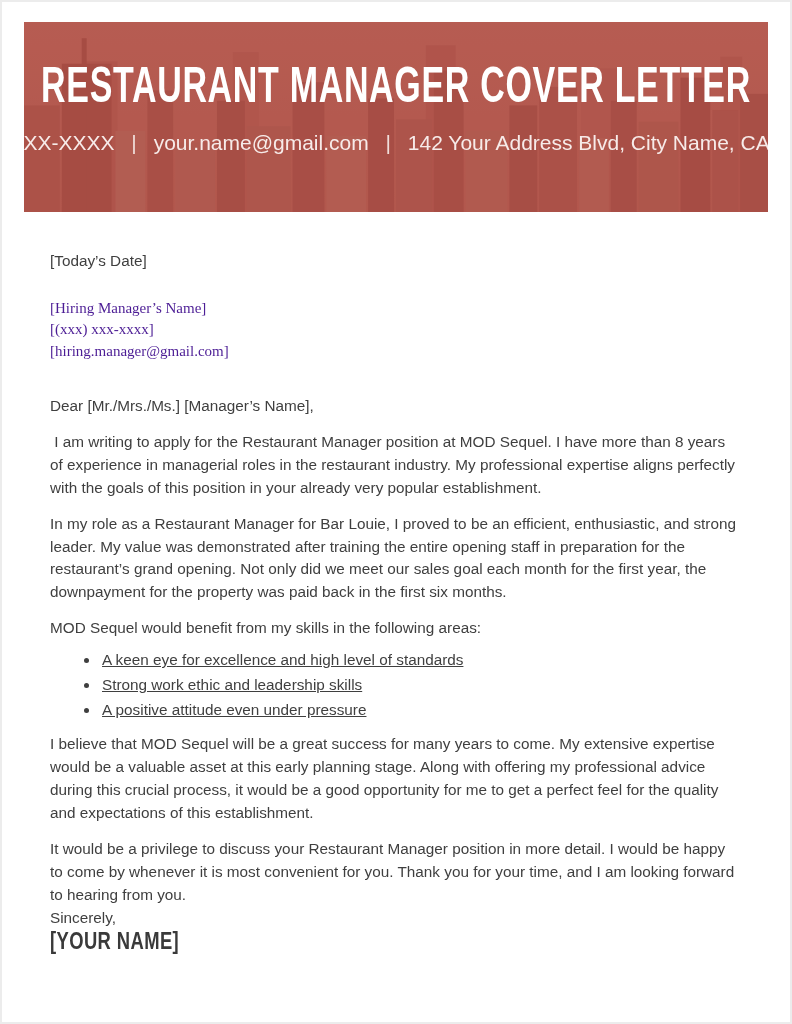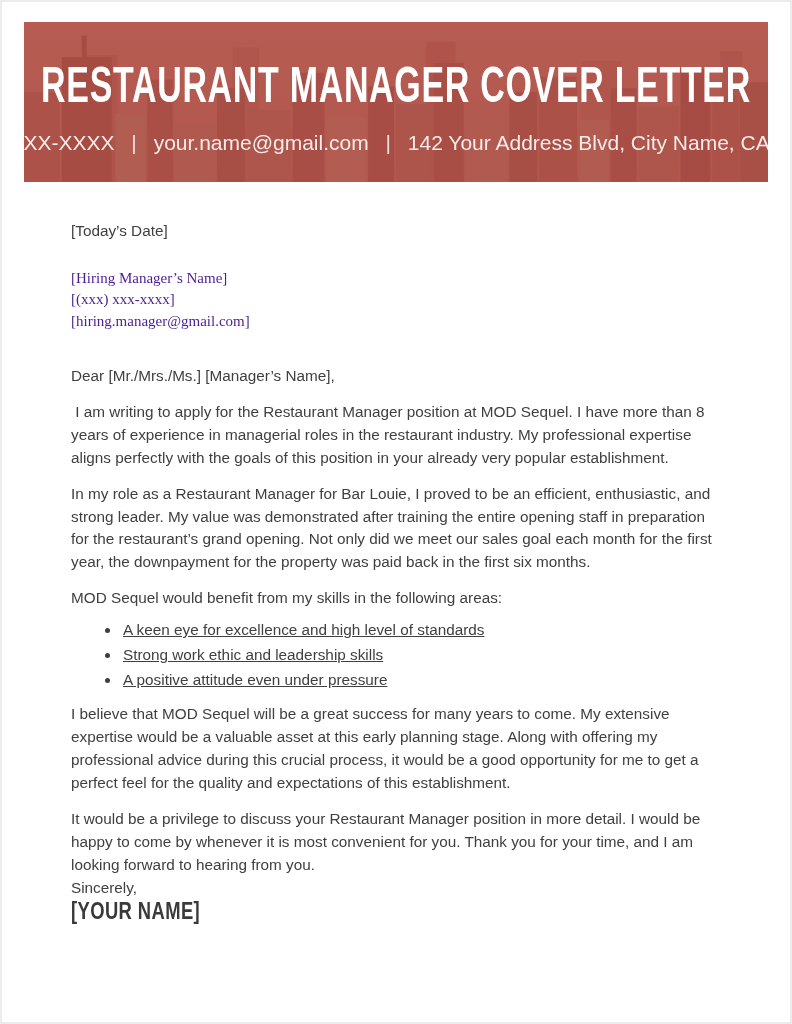--- a/index.html
+++ b/index.html
@@ -12,21 +12,21 @@
     height: 1024px;
     background: #ffffff;
     border: 2px solid #ececec;
     overflow: hidden;
   }
 
   
   .banner {
     position: relative;
     margin: 20px 22px 0 22px;
-    height: 160px;
+    height: 190px;
     overflow: hidden;
     background: #b5594f;
   }
   .skyline {
     position: absolute;
     top: 0; left: 0;
     width: 100%; height: 100%;
     display: block;
   }
   .banner-content {
@@ -58,21 +58,21 @@
     white-space: nowrap;
   }
   .contact .sep {
     display: inline-block;
     margin: 0 11px;
     color: #f0dedb;
   }
 
   
   .content {
-    padding: 0 69px;
+    padding: 0 48px;
     color: #3f3f3f;
     font-size: 15.3px;
     line-height: 1.5;
   }
   .date { margin-top: 38px; }
   .recipient {
     margin-top: 25px;
     color: #4c1d95;
     font-size: 15px;
     line-height: 1.42;

